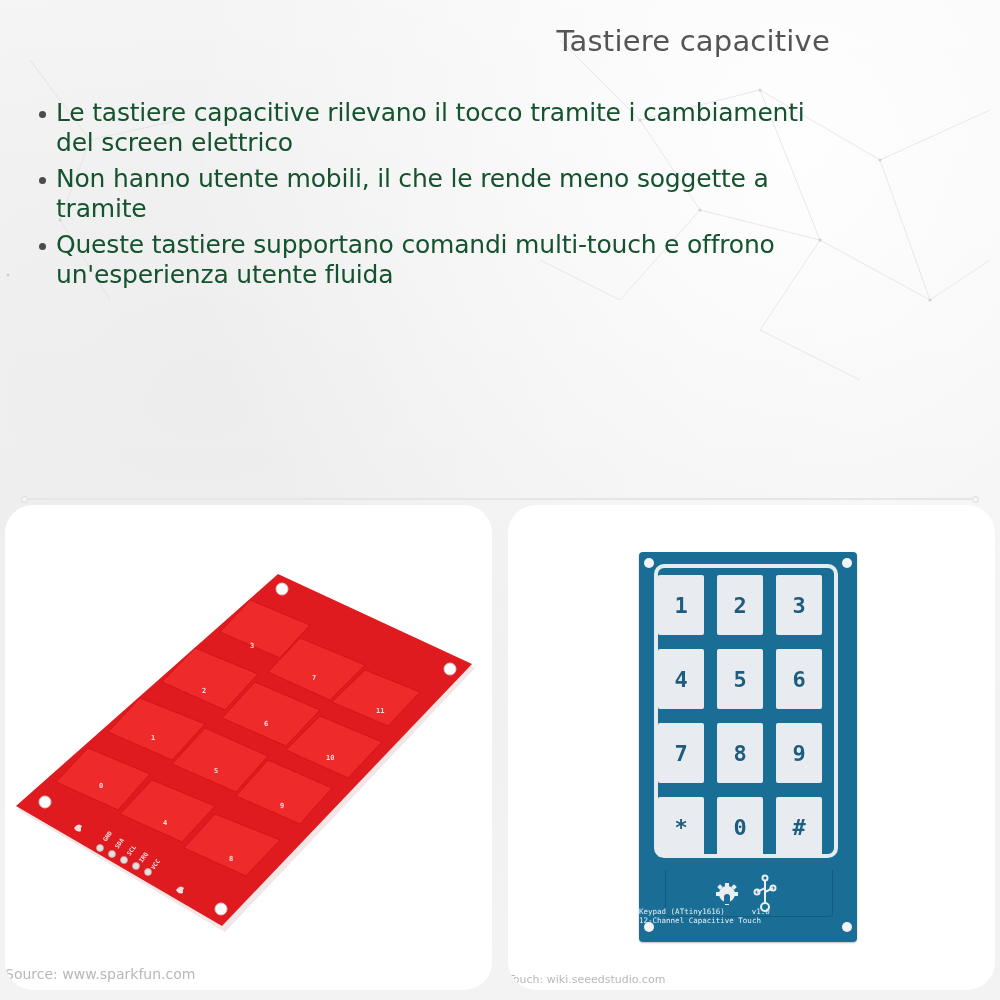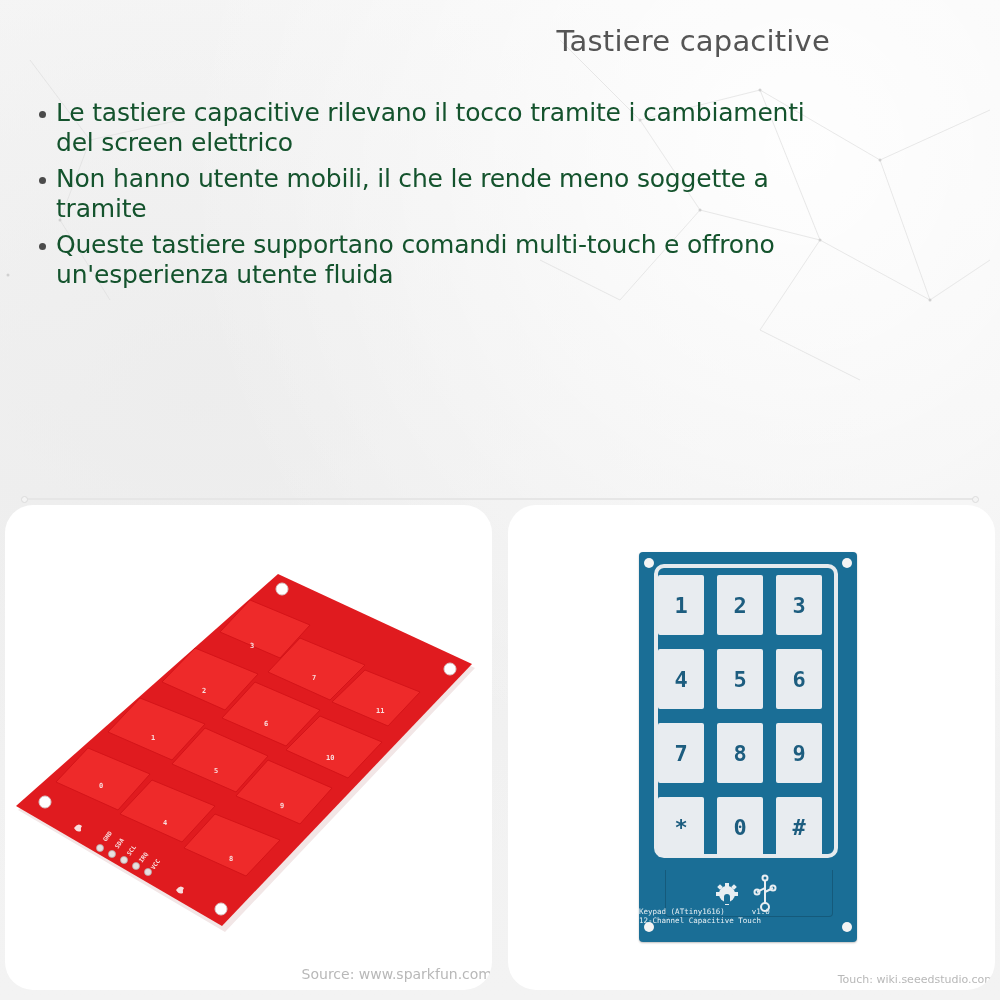--- a/index.html
+++ b/index.html
@@ -43,21 +43,21 @@
   }
   .divider::before { left: -4px; }
   .divider::after { right: -4px; }
   .card {
     position: absolute; top: 505px; height: 485px; background: #ffffff;
     border-radius: 28px; overflow: hidden;
   }
   .card-left { left: 5px; width: 487px; }
   .card-right { left: 508px; width: 487px; }
   .source {
-    position: absolute; bottom: 8px; left: 0; width: 100%; text-align: right;
+    position: absolute; bottom: 8px; left: 0; width: 100%; text-align: left;
     color: #b8b8b8; font-size: 14px;
   }
   .card-right .source { font-size: 11px; bottom: 4px; }
   .img-wrap { position: absolute; }
   
   .blue-board {
     position: absolute; left: 131px; top: 47px; width: 218px; height: 390px;
     background: #1a6e96; border-radius: 4px;
     box-shadow: 0 1px 2px rgba(0,0,0,0.25);
   }

